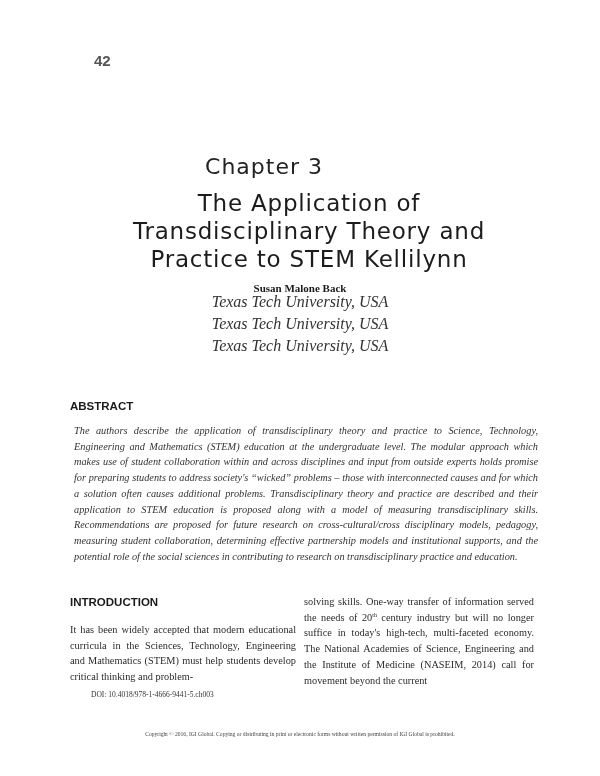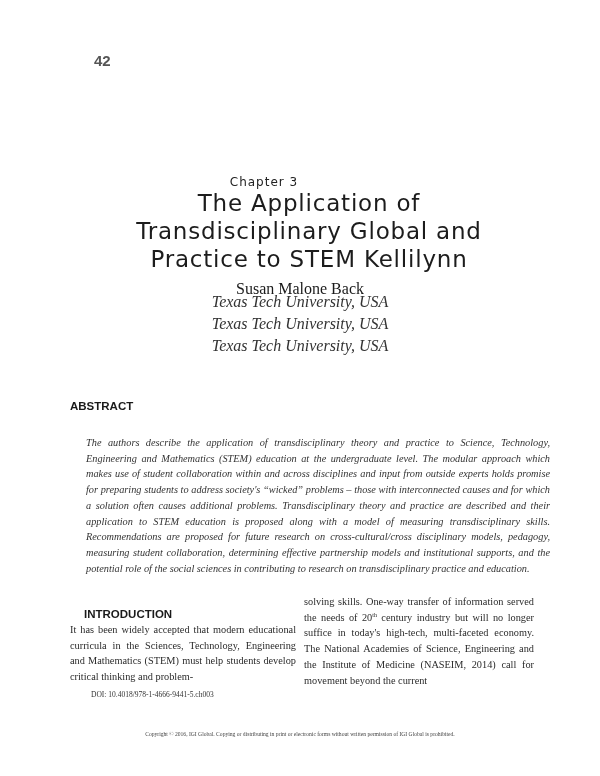--- a/index.html
+++ b/index.html
@@ -25,24 +25,23 @@
       color: #555555;
       margin-left: 24px;
     }
     .chapter-label {
       position: absolute;
       left: 0;
       width: 528px;
       top: 154px;
       text-align: center;
       font-family: "DejaVu Sans", sans-serif;
-      font-size: 12px;
+      font-size: 22px;
       letter-spacing: 1px;
       color: #222222;
-      margin-top: 21px;
     }
     .chapter-title {
       position: absolute;
       left: 0;
       width: 600px;
       top: 180px;
       text-align: center;
       font-family: "DejaVu Sans", sans-serif;
       font-size: 23px;
       line-height: 28px;
@@ -56,22 +55,22 @@
       left: 0;
       width: 600px;
       top: 282px;
       text-align: center;
     }
     .author {
       margin-bottom: 9px;
     }
     .author-name {
       font-family: "Liberation Serif", serif;
-      font-weight: normal;
-      font-size: 16px;
+      font-weight: bold;
+      font-size: 11px;
       line-height: 13px;
       color: #1a1a1a;
       display: block;
     }
     .author-affil {
       font-family: "Liberation Serif", serif;
       font-style: italic;
       font-size: 16px;
       line-height: 13px;
       color: #333333;
@@ -92,23 +91,23 @@
       position: absolute;
       left: 70px;
       top: 419px;
       width: 464px;
       font-family: "Liberation Serif", serif;
       font-style: italic;
       font-size: 10.3px;
       line-height: 15.7px;
       text-align: justify;
       color: #333333;
-      margin: 16px;
+      margin: 4px;
     }
-    .intro-heading { left: 84px; top: 596px; margin-top: 12px; }
+    .intro-heading { left: 70px; top: 596px; }
     .col {
       position: absolute;
       font-family: "Liberation Serif", serif;
       font-size: 10.3px;
       line-height: 15.7px;
       text-align: justify;
       color: #2a2a2a;
       margin: 0;
     }
     .col-left { left: 70px; top: 622px; width: 226px; }
@@ -136,21 +135,21 @@
   </style>
 </head>
 <body>
 
 <div class="page-number">42</div>
 
 <div class="chapter-label">Chapter  3</div>
 
 <h1 class="chapter-title">
   <span>The Application of</span><br>
-  <span>Transdisciplinary Global and</span><br>
+  <span>Transdisciplinary Theory and</span><br>
   <span>Practice to STEM Kellilynn</span>
 </h1>
 
 <div class="authors">
   <div class="author">
     <span class="author-name">Susan Malone Back</span>
     <span class="author-affil">Texas Tech University, USA</span>
   </div>
   <div class="author">
     <span class="author-affil">Texas Tech University, USA</span>

